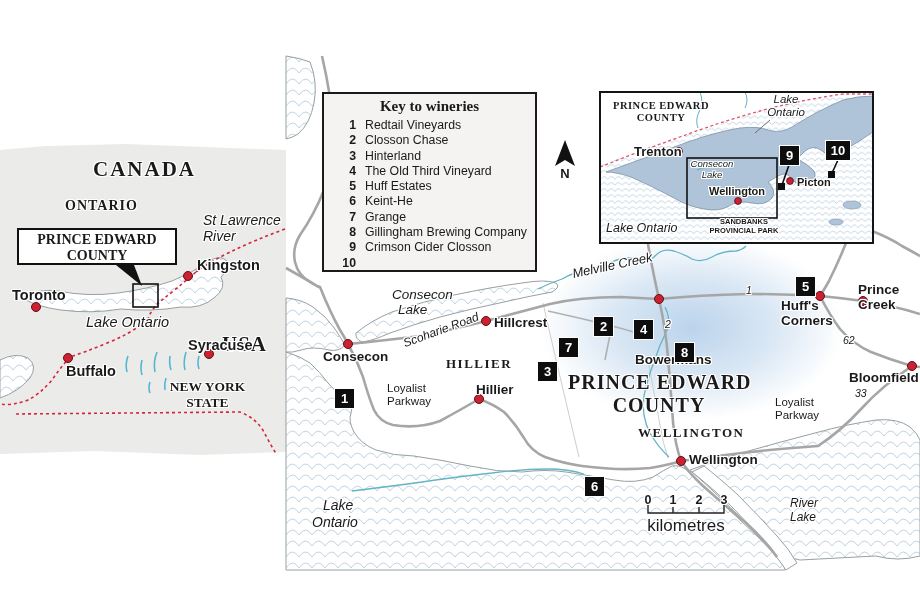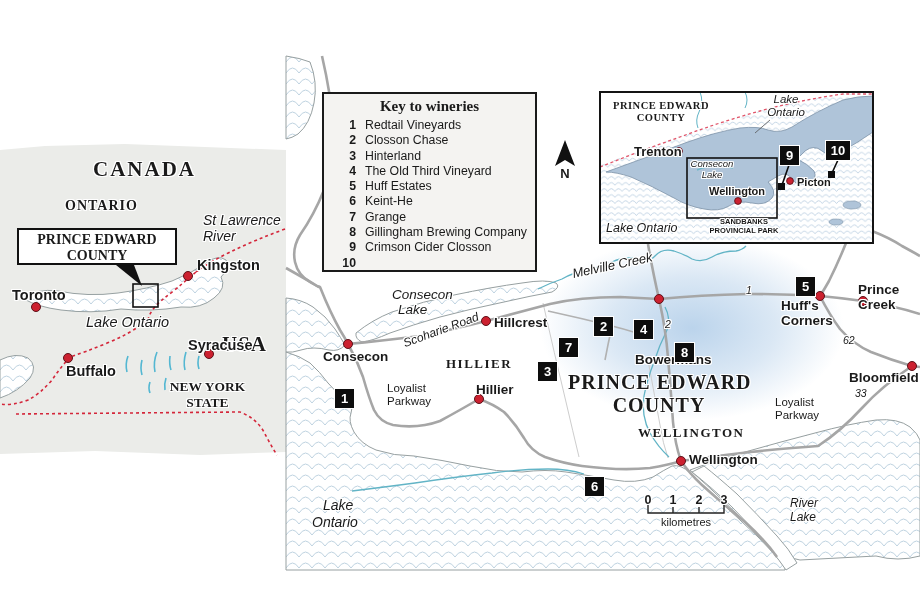--- a/index.html
+++ b/index.html
@@ -323,16 +323,16 @@
 <div class="marker" style="left:634px;top:320px;">4</div>
 <div class="marker" style="left:796px;top:277px;">5</div>
 <div class="marker" style="left:585px;top:477px;">6</div>
 <div class="marker" style="left:559px;top:338px;">7</div>
 <div class="marker" style="left:675px;top:343px;">8</div>
 
 <div class="lbl ctr" style="left:641px;top:493px;width:14px;font-weight:bold;font-size:12.5px;">0</div>
 <div class="lbl ctr" style="left:666px;top:493px;width:14px;font-weight:bold;font-size:12.5px;">1</div>
 <div class="lbl ctr" style="left:692px;top:493px;width:14px;font-weight:bold;font-size:12.5px;">2</div>
 <div class="lbl ctr" style="left:717px;top:493px;width:14px;font-weight:bold;font-size:12.5px;">3</div>
-<div class="lbl ctr" style="left:645px;top:516px;width:82px;font-size:11px;">kilometres</div>
+<div class="lbl ctr" style="left:645px;top:516px;width:82px;font-size:17px;">kilometres</div>
 <div class="lbl ctr" style="left:558px;top:166px;width:14px;font-weight:bold;font-size:13px;">N</div>
 
 </div>
 
 </body></html>

